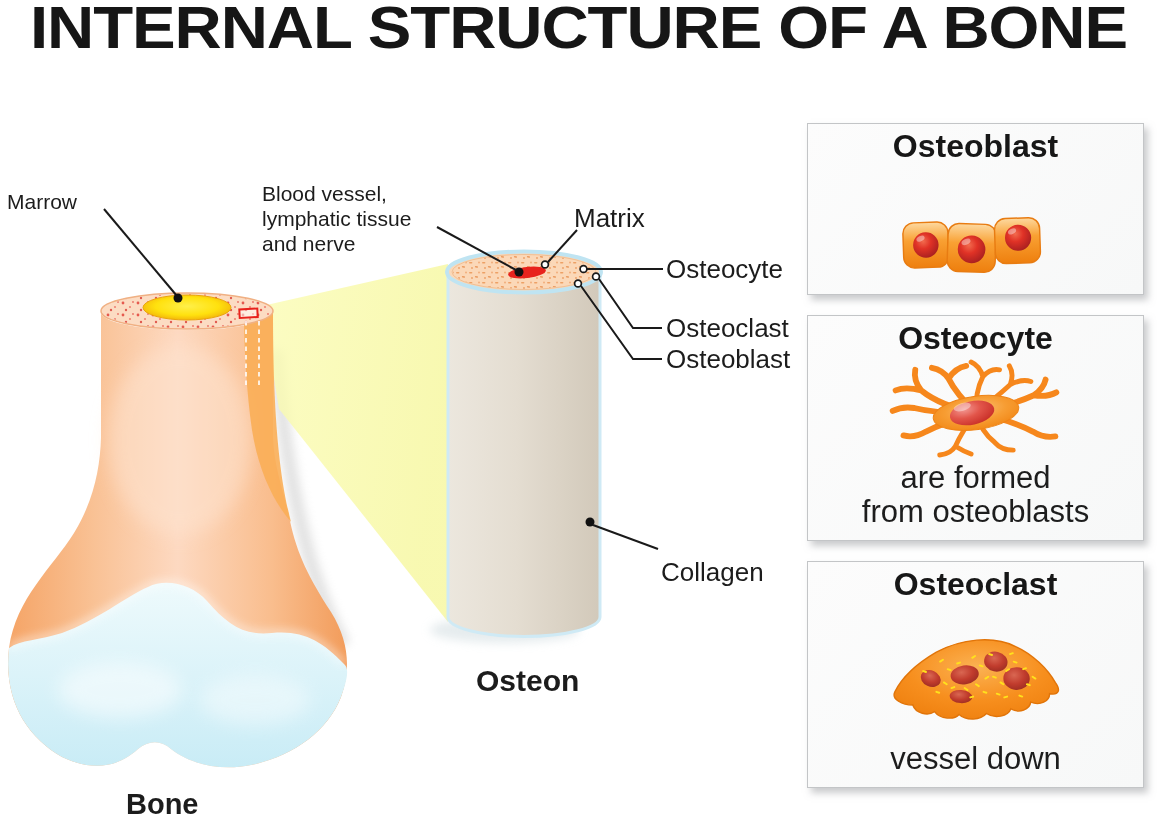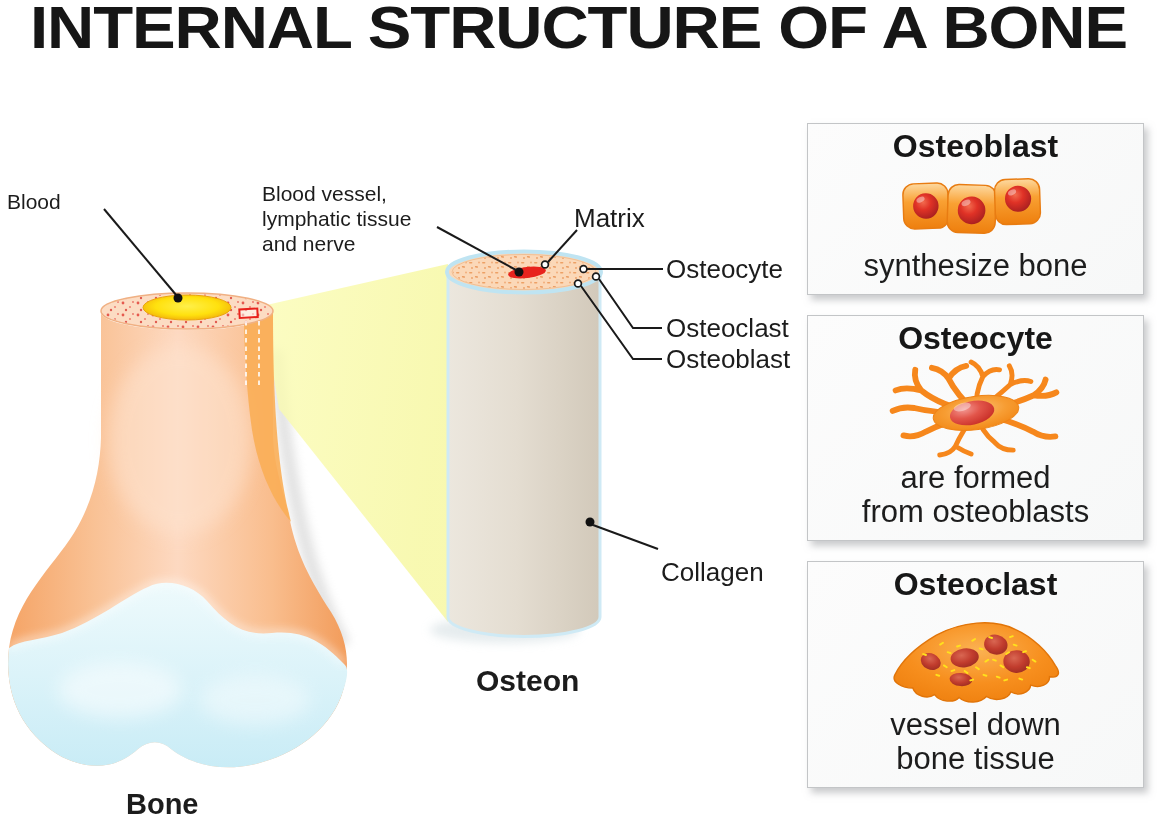--- a/index.html
+++ b/index.html
@@ -142,21 +142,21 @@
     </g>
     <circle cx="178" cy="298" r="4.5" fill="#111111"></circle>
     <g fill="#ffffff" stroke="#1a1a1a" stroke-width="1.7">
       <circle cx="545" cy="264.5" r="3.4"></circle>
       <circle cx="583.5" cy="269" r="3.4"></circle>
       <circle cx="596" cy="276.5" r="3.4"></circle>
       <circle cx="578" cy="283.5" r="3.4"></circle>
     </g>
   </svg>
 
-  <div class="lbl" style="left:7px;top:189px;">Blood</div>
+  <div class="lbl" style="left:7px;top:189px;">Marrow</div>
   <div class="lbl" style="left:262px;top:181px;">
     <div>Blood vessel,</div>
     <div>lymphatic tissue</div>
     <div>and nerve</div>
   </div>
   <div class="lbl-sm" style="left:574px;top:206px;">Matrix</div>
   <div class="lbl-sm" style="left:666px;top:257px;">Osteocyte</div>
   <div class="lbl-sm" style="left:666px;top:316px;">Osteoclast</div>
   <div class="lbl-sm" style="left:666px;top:347px;">Osteoblast</div>
   <div class="lbl-sm" style="left:661px;top:560px;">Collagen</div>
@@ -187,23 +187,20 @@
         <rect x="71" y="24" width="66" height="66" rx="15" fill="url(#obGrad)" stroke="#e87c12" stroke-width="2"></rect>
         <circle cx="104" cy="59" r="19" fill="url(#nucG1)"></circle>
         <ellipse cx="96" cy="49" rx="6.5" ry="3.8" fill="#ffffff" opacity="0.4" transform="rotate(-25 96 49)"></ellipse>
       </g>
       <g transform="rotate(-2 168 47)">
         <rect x="136" y="16" width="62" height="62" rx="15" fill="url(#obGrad)" stroke="#e87c12" stroke-width="2"></rect>
         <circle cx="168" cy="43" r="18" fill="url(#nucG1)"></circle>
         <ellipse cx="160" cy="34" rx="6" ry="3.5" fill="#ffffff" opacity="0.4" transform="rotate(-25 160 34)"></ellipse>
       </g>
     </svg>
-    <div class="panel-caption">
-      <div>synthesize bone</div>
-    </div>
   </div>
 
   <div class="panel" style="top:315px;height:226px;">
     <div class="panel-title">Osteocyte</div>
     <svg width="196" height="102" viewBox="0 0 200 104">
       <defs>
         <radialGradient id="ocyG" cx="0.5" cy="0.4" r="0.7">
           <stop offset="0" stop-color="#fbc37a"></stop>
             <stop offset="0.5" stop-color="#f79d33"></stop>
             <stop offset="1" stop-color="#f0820f"></stop>
@@ -267,17 +264,16 @@
       <g stroke="#ffe11c" stroke-width="2" stroke-linecap="round" fill="none">
         <path d="M62,42 l3,-2 M70,50 l3,1 M66,64 l3,2 M74,70 l3,-1 M58,74 l3,1
                  M96,38 l3,-2 M104,46 l3,1 M100,66 l3,2 M110,60 l3,-2 M108,74 l3,1
                  M118,58 l3,1 M126,64 l3,2 M132,52 l3,-2 M122,76 l3,1 M130,80 l3,-1
                  M140,42 l3,1 M150,50 l3,-1 M154,66 l3,1 M146,78 l3,1 M160,58 l3,2
                  M80,44 l3,-1 M88,70 l3,2 M94,80 l3,-1 M114,34 l3,1 M136,34 l3,-1 M44,52 l3,1"></path>
       </g>
     </svg>
     <div class="panel-caption">
       <div>vessel down</div>
-      <div>bone tissue</div>
     </div>
   </div>
 
 </div>
 
 </body></html>

